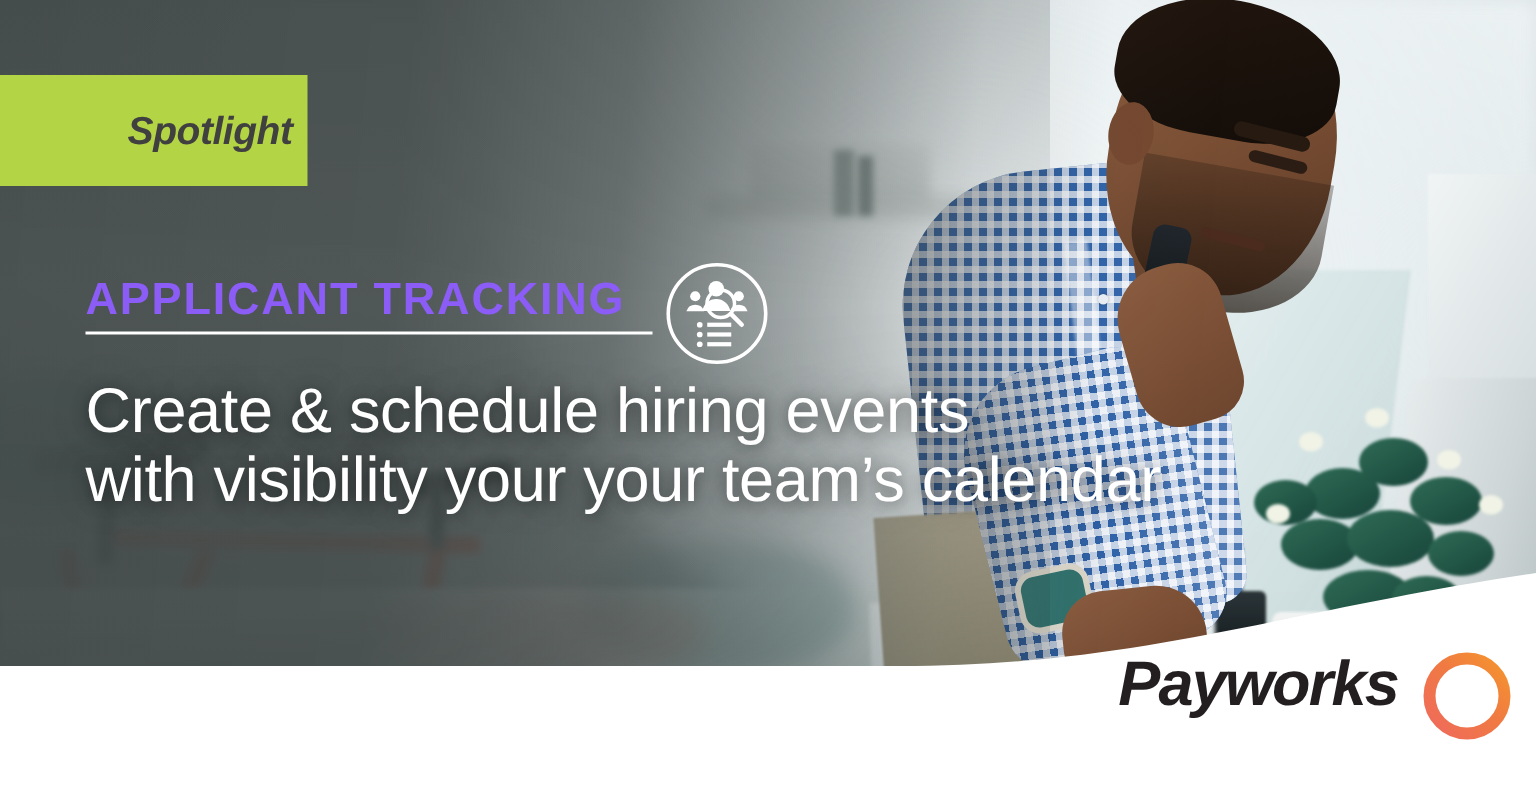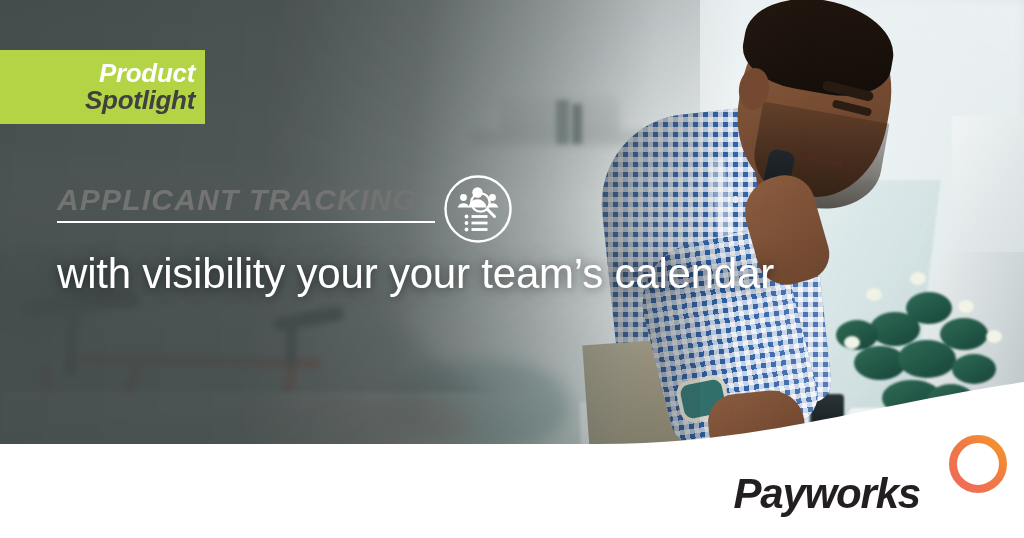--- a/index.html
+++ b/index.html
@@ -156,34 +156,34 @@
   .badge{position:absolute;left:0;top:50px;width:205px;height:74px;
     background:#b3d445;display:flex;flex-direction:column;justify-content:center;
     align-items:flex-end;padding:0 10px 0 0;}
   .badge-l1,.badge-l2{font-weight:bold;font-style:italic;font-size:26px;line-height:27px;
     letter-spacing:-.3px;white-space:nowrap;}
   .badge-l1{color:#ffffff;}
   .badge-l2{color:#404040;}
 
   
   .eyebrow-wrap{position:absolute;left:57px;top:183px;width:420px;}
-  .eyebrow{color:#737373;font-size:30px;font-weight:bold;letter-spacing:1.2px;line-height:34px;white-space:nowrap;font-style:italic;}
+  .eyebrow{color:#8b5cf6;font-size:30px;font-weight:bold;letter-spacing:1.2px;line-height:34px;white-space:nowrap;}
   .rule{position:absolute;left:57px;top:221px;width:378px;height:2px;background:#ffffff;}
 
   
   .ats-icon{position:absolute;left:443px;top:174px;width:70px;height:70px;}
 
   
   .headline{position:absolute;left:57px;top:251px;width:790px;
     color:#ffffff;font-size:42px;line-height:46px;font-weight:300;letter-spacing:-.2px;
     text-shadow:0 1px 10px rgba(0,0,0,.45),0 0 26px rgba(0,0,0,.30);}
   .headline span{display:block;white-space:nowrap;}
 
   
-  .logo{position:absolute;right:14px;bottom:20px;display:flex;align-items:flex-end;gap:26px;}
+  .logo{position:absolute;right:14px;bottom:20px;display:flex;align-items:flex-start;gap:14px;}
   .logo-word{font-size:42px;font-weight:bold;font-style:italic;color:#231f20;letter-spacing:-1.2px;}
   .logo-ring{width:64px;height:64px;margin-bottom:22px;}
 </style>
 </head>
 <body>
 
 <div id="banner">
 
   <div class="photo">
     <div class="ph-wall"></div>
@@ -281,21 +281,20 @@
   </div>
 
   <div class="overlay"></div>
   <div class="overlay-soft"></div>
 
   <svg class="swoosh" viewBox="0 0 1024 160" preserveAspectRatio="none">
     <path d="M0,66 L600,66 C760,66 860,28 1024,4 L1024,160 L0,160 Z" fill="#ffffff"></path>
   </svg>
 
   <div class="badge">
-    <div class="badge-l1">Product</div>
     <div class="badge-l2">Spotlight</div>
   </div>
 
   <div class="eyebrow-wrap">
     <div class="eyebrow">APPLICANT TRACKING</div>
   </div>
   <div class="rule"></div>
 
   <svg class="ats-icon" viewBox="0 0 70 70">
     <circle cx="35" cy="35" r="32.5" fill="none" stroke="#ffffff" stroke-width="2.4"></circle>
@@ -314,20 +313,21 @@
 
     <circle cx="23.5" cy="42.5" r="1.9" fill="#ffffff"></circle>
     <rect x="28.5" y="41.1" width="16" height="2.8" fill="#ffffff"></rect>
     <circle cx="23.5" cy="49" r="1.9" fill="#ffffff"></circle>
     <rect x="28.5" y="47.6" width="16" height="2.8" fill="#ffffff"></rect>
     <circle cx="23.5" cy="55.5" r="1.9" fill="#ffffff"></circle>
     <rect x="28.5" y="54.1" width="16" height="2.8" fill="#ffffff"></rect>
   </svg>
 
   <div class="headline">
+    <span>Create &amp; schedule hiring events</span>
     <span>with visibility your your team’s calendar</span>
   </div>
 
   <div class="logo">
     <div class="logo-word">Payworks</div>
     <svg class="logo-ring" viewBox="0 0 64 64">
       <defs>
         <linearGradient id="ringGrad" x1="1" y1="0" x2="0" y2="1">
           <stop offset="0%" stop-color="#f5952e"></stop>
           <stop offset="45%" stop-color="#f07a42"></stop>

